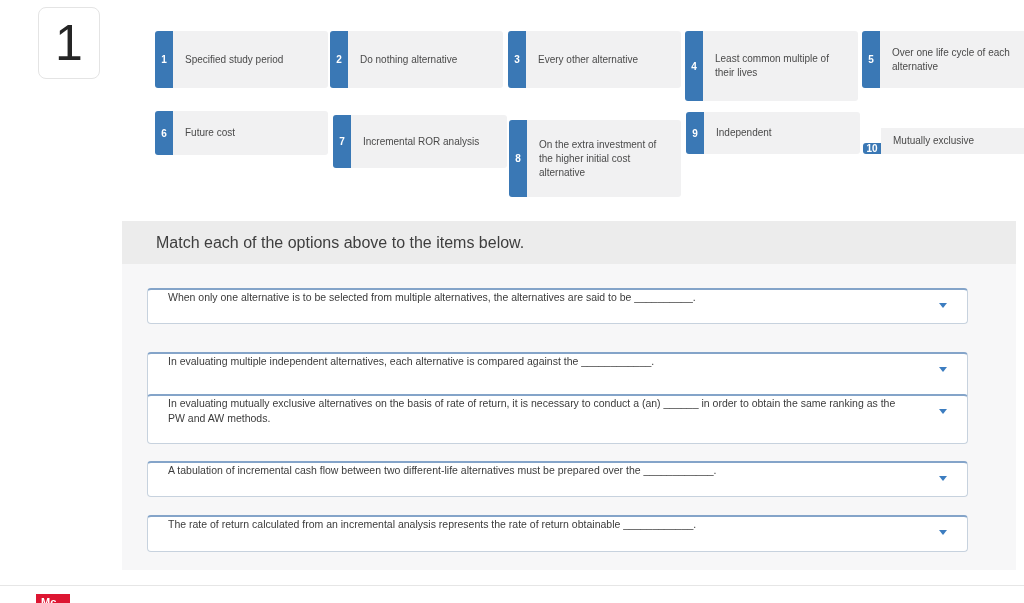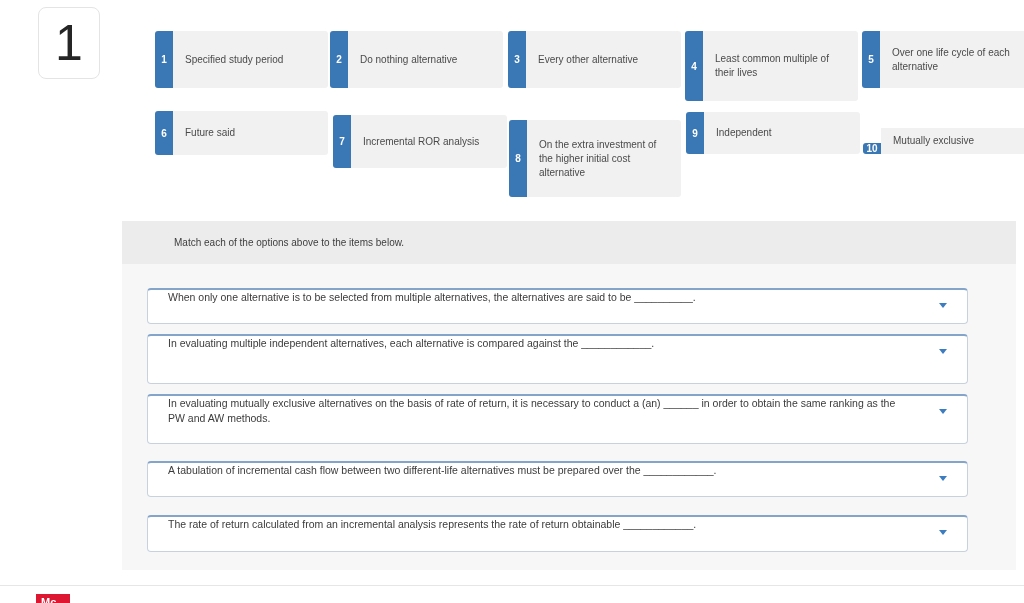--- a/index.html
+++ b/index.html
@@ -39,21 +39,21 @@
   }
 
   
   .panel {
     position: absolute; left: 122px; top: 221px; width: 894px; height: 349px;
     background: #f7f7f8;
   }
   .panel-header {
     position: absolute; left: 0; top: 0; right: 0; height: 43px;
     background: #ececec; display: flex; align-items: center;
-    padding-left: 52px; font-size: 10px; color: #3e3e3e;
+    padding-left: 34px; font-size: 16px; color: #3e3e3e;
   }
   .item-card {
     position: absolute; left: 25px; width: 821px;
     background: #ffffff;
     border: 1px solid #c7d2de; border-top: 2px solid #84a4c9;
     border-radius: 4px;
     display: flex; align-items: flex-start;
     padding: 0 64px 0 20px;
     font-size: 10.5px; line-height: 15px; color: #3b3b3b;
   }
@@ -99,21 +99,21 @@
   <div class="chip-num">4</div>
   <div class="chip-label">Least common multiple of their lives</div>
 </div>
 <div class="chip" style="left:862px; top:31px; width:174px; height:57px;">
   <div class="chip-num">5</div>
   <div class="chip-label">Over one life cycle of each alternative</div>
 </div>
 
 <div class="chip" style="left:155px; top:111px; width:173px; height:44px;">
   <div class="chip-num">6</div>
-  <div class="chip-label">Future said</div>
+  <div class="chip-label">Future cost</div>
 </div>
 <div class="chip" style="left:333px; top:115px; width:174px; height:53px;">
   <div class="chip-num">7</div>
   <div class="chip-label">Incremental ROR analysis</div>
 </div>
 <div class="chip" style="left:509px; top:120px; width:172px; height:77px;">
   <div class="chip-num">8</div>
   <div class="chip-label">On the extra investment of the higher initial cost alternative</div>
 </div>
 <div class="chip" style="left:686px; top:112px; width:174px; height:42px;">
@@ -128,21 +128,21 @@
 <div class="panel">
   <div class="panel-header">
     <span>Match each of the options above to the items below.</span>
   </div>
 
   <div class="item-card" style="top:67px; height:36px;">
     <span>When only one alternative is to be selected from multiple alternatives, the alternatives are said to be __________.</span>
     <span class="caret"></span>
   </div>
 
-  <div class="item-card" style="top:113px; height:50px;">
+  <div class="item-card" style="top:131px; height:50px;">
     <span>In evaluating multiple independent alternatives, each alternative is compared against the ____________.</span>
     <span class="caret"></span>
   </div>
 
   <div class="item-card" style="top:173px; height:50px;">
     <span>In evaluating mutually exclusive alternatives on the basis of rate of return, it is necessary to conduct a (an) ______ in order to obtain the same ranking as the PW and AW methods.</span>
     <span class="caret"></span>
   </div>
 
   <div class="item-card" style="top:240px; height:36px;">

